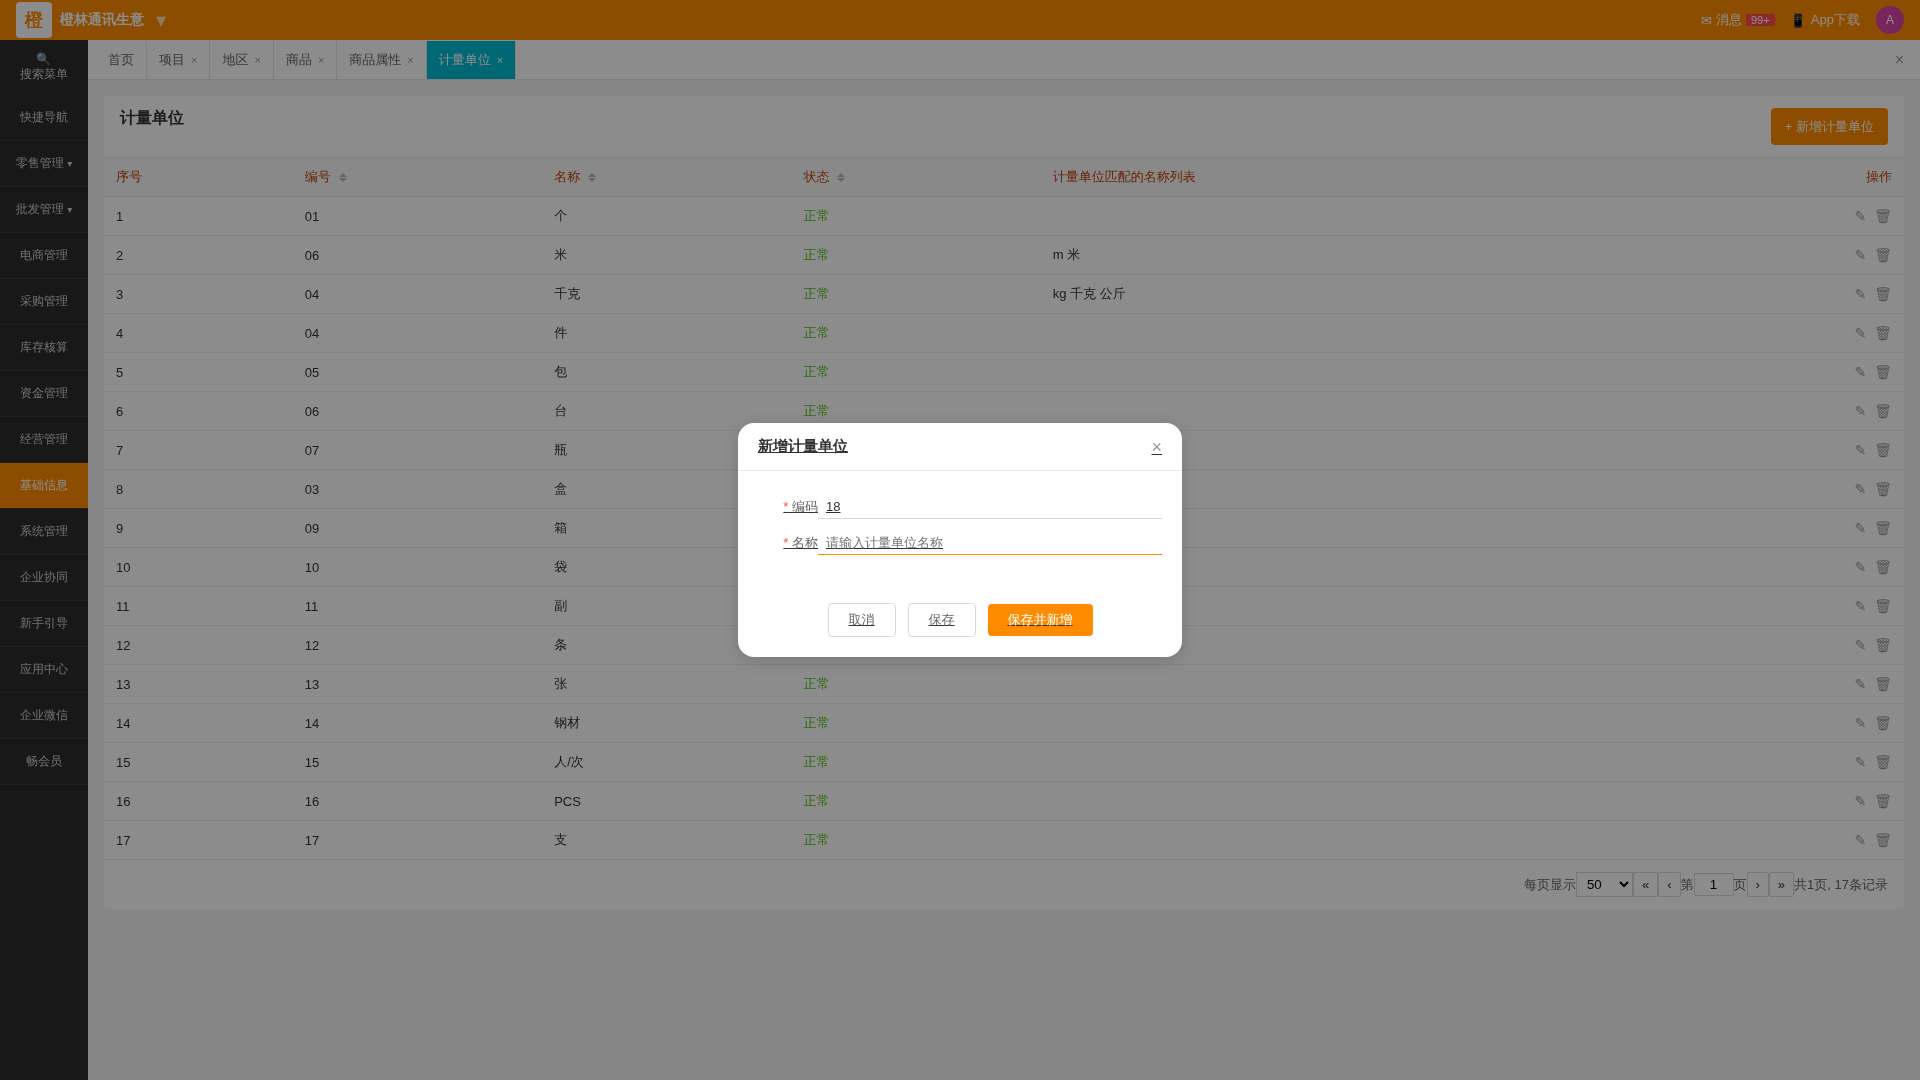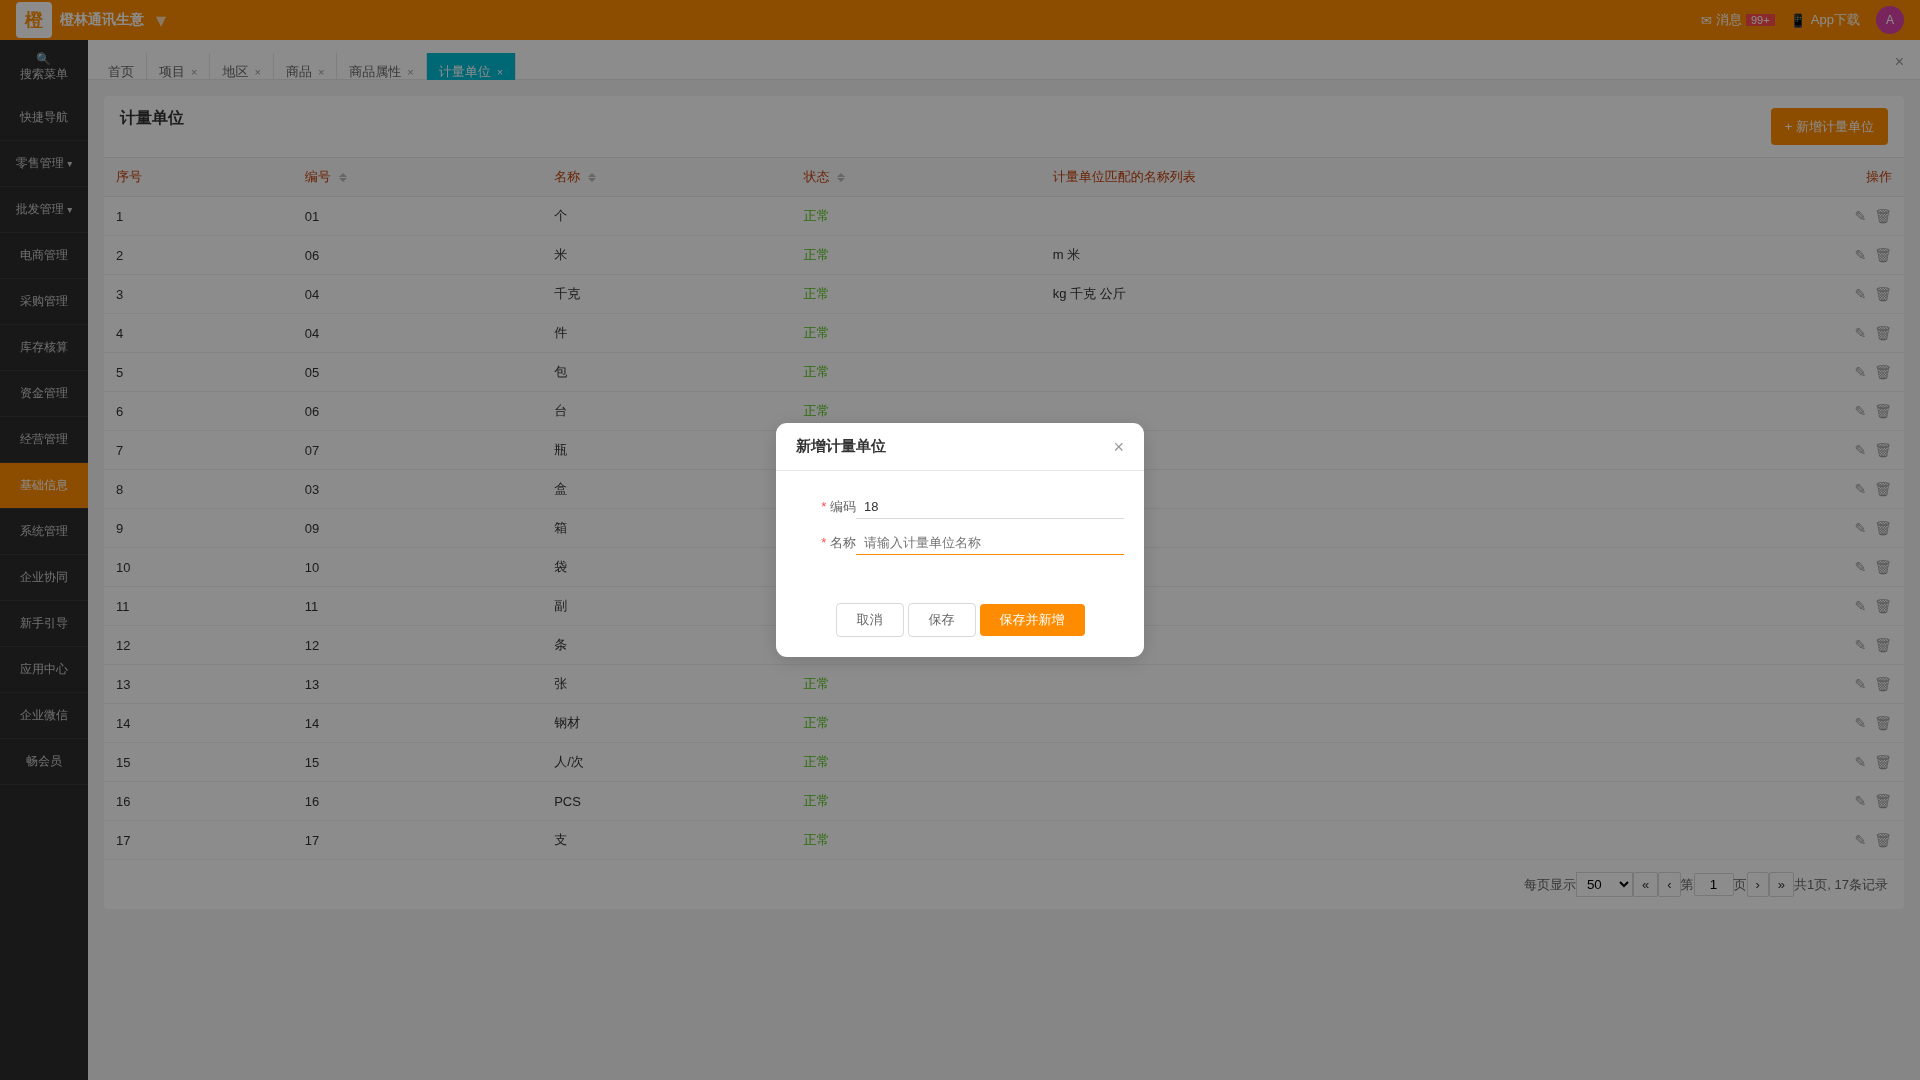--- a/index.html
+++ b/index.html
@@ -22,21 +22,21 @@
     
     .sidebar { width: 88px; background: #2c2c2c; color: #ccc; display: flex; flex-direction: column; flex-shrink: 0; overflow-y: auto; }
     .sidebar-item { padding: 14px 8px; text-align: center; cursor: pointer; font-size: 12px; border-bottom: 1px solid #3a3a3a; }
     .sidebar-item.active { background: #ff8c00; color: #fff; }
     .sidebar-search { padding: 12px 8px; text-align: center; font-size: 12px; cursor: pointer; color: #ccc; }
 
     
     .content-area { flex: 1; display: flex; flex-direction: column; overflow: hidden; }
 
     
-    .tabs-bar { background: #fff; border-bottom: 1px solid #e8e8e8; display: flex; align-items: flex-start; padding: 13px 8px; height: 40px; flex-shrink: 0; }
+    .tabs-bar { background: #fff; border-bottom: 1px solid #e8e8e8; display: flex; align-items: center; padding: 4px 8px; height: 40px; flex-shrink: 0; }
     .tab { display: flex; align-items: center; padding: 0 12px; height: 38px; cursor: pointer; font-size: 13px; color: #666; border-right: 1px solid #e8e8e8; gap: 6px; white-space: nowrap; }
     .tab.active { color: #fff; background: #00bcd4; }
     .tab-close { font-size: 11px; color: #999; cursor: pointer; }
     .tabs-close-all { margin-left: auto; color: #999; cursor: pointer; font-size: 16px; padding: 0 8px; }
 
     
     .page-content { flex: 1; padding: 16px; overflow: auto; background: #f5f5f5; }
     .page-title { font-size: 16px; font-weight: bold; color: #333; margin-bottom: 16px; }
 
     
@@ -54,31 +54,31 @@
     
     .pagination { display: flex; align-items: center; justify-content: flex-end; padding: 12px 16px; font-size: 13px; color: #666; }
     .page-btn { border: 1px solid #d9d9d9; background: #fff; padding: 4px 8px; cursor: pointer; border-radius: 2px; color: #333; font-size: 13px; }
     .page-input { width: 40px; border: 1px solid #d9d9d9; text-align: center; padding: 3px; border-radius: 2px; }
     .page-size-select { border: 1px solid #d9d9d9; padding: 3px 6px; border-radius: 0; background: #fff; }
 
     
     .overlay { position: fixed; top: 0; left: 0; width: 100%; height: 100%; background: rgba(0,0,0,0.45); z-index: 100; display: flex; align-items: center; justify-content: center; }
 
     
-    .modal { background: #fff; border-radius: 11px; width: 368px; box-shadow: 0 4px 20px rgba(0,0,0,0.15); overflow: hidden; }
+    .modal { background: #fff; border-radius: 16px; width: 444px; box-shadow: 0 4px 20px rgba(0,0,0,0.15); overflow: hidden; text-decoration: underline; }
     .modal-header { display: flex; align-items: center; justify-content: space-between; padding: 14px 20px; border-bottom: 1px solid #e8e8e8; }
     .modal-title { font-size: 15px; font-weight: bold; color: #333; }
     .modal-close { font-size: 18px; color: #999; cursor: pointer; background: none; border: none; line-height: 1; }
     .modal-body { padding: 24px 20px; }
     .form-row { display: flex; align-items: center; margin-bottom: 12px; }
     .form-label { width: 60px; text-align: right; color: #666; font-size: 13px; flex-shrink: 0; }
     .form-input { flex: 1; border: none; border-bottom: 1px solid #d9d9d9; padding: 4px 8px; font-size: 13px; outline: none; color: #333; }
     .form-input.has-value { border-bottom-color: #d9d9d9; }
     .form-input.name-input { border-bottom-color: #ff8c00; }
-    .modal-footer { display: flex; align-items: center; justify-content: center; padding: 12px 20px 20px; gap: 4px; }
+    .modal-footer { display: flex; align-items: center; justify-content: center; padding: 12px 20px 20px; gap: 12px; }
     .btn-cancel { border: 1px solid #d9d9d9; background: #fff; color: #666; padding: 7px 20px; border-radius: 4px; cursor: pointer; font-size: 13px; }
     .btn-save { border: 1px solid #d9d9d9; background: #fff; color: #666; padding: 7px 20px; border-radius: 4px; cursor: pointer; font-size: 13px; }
     .btn-save-new { background: #ff8c00; color: #fff; border: none; padding: 7px 20px; border-radius: 4px; cursor: pointer; font-size: 13px; }
 
     
     .sort-icon { display: inline-flex; flex-direction: column; gap: 1px; margin-left: 4px; vertical-align: middle; }
     .sort-icon span { display: block; width: 0; height: 0; border-left: 4px solid transparent; border-right: 4px solid transparent; }
     .sort-up { border-bottom: 4px solid #bbb; }
     .sort-down { border-top: 4px solid #bbb; }
 

